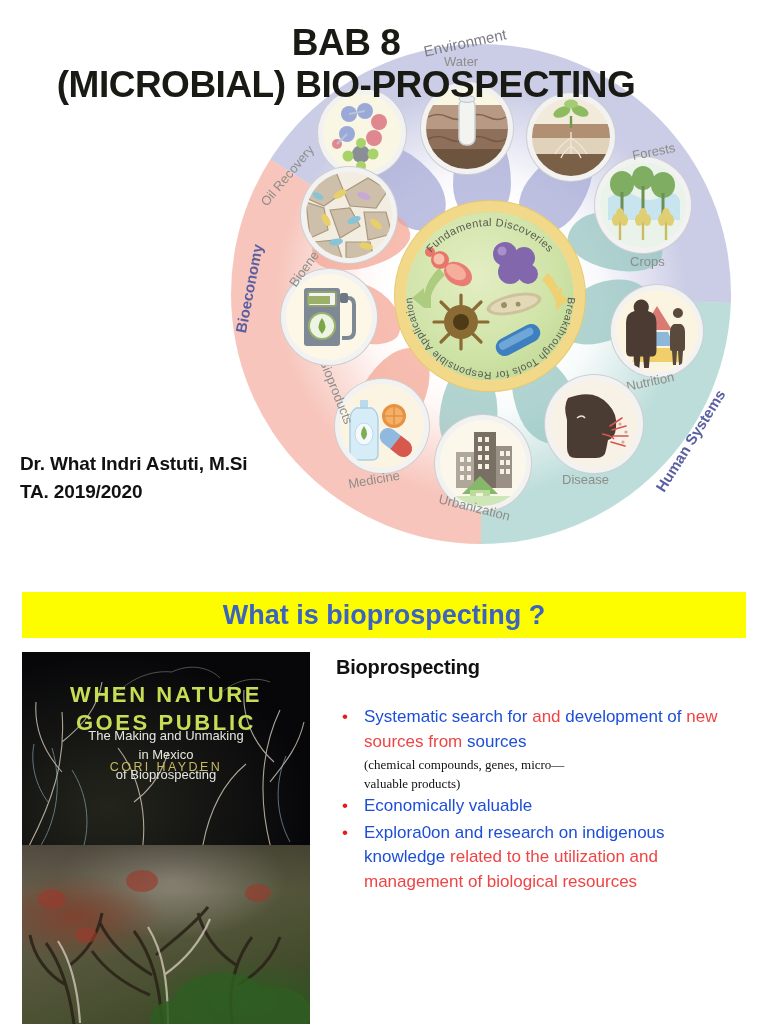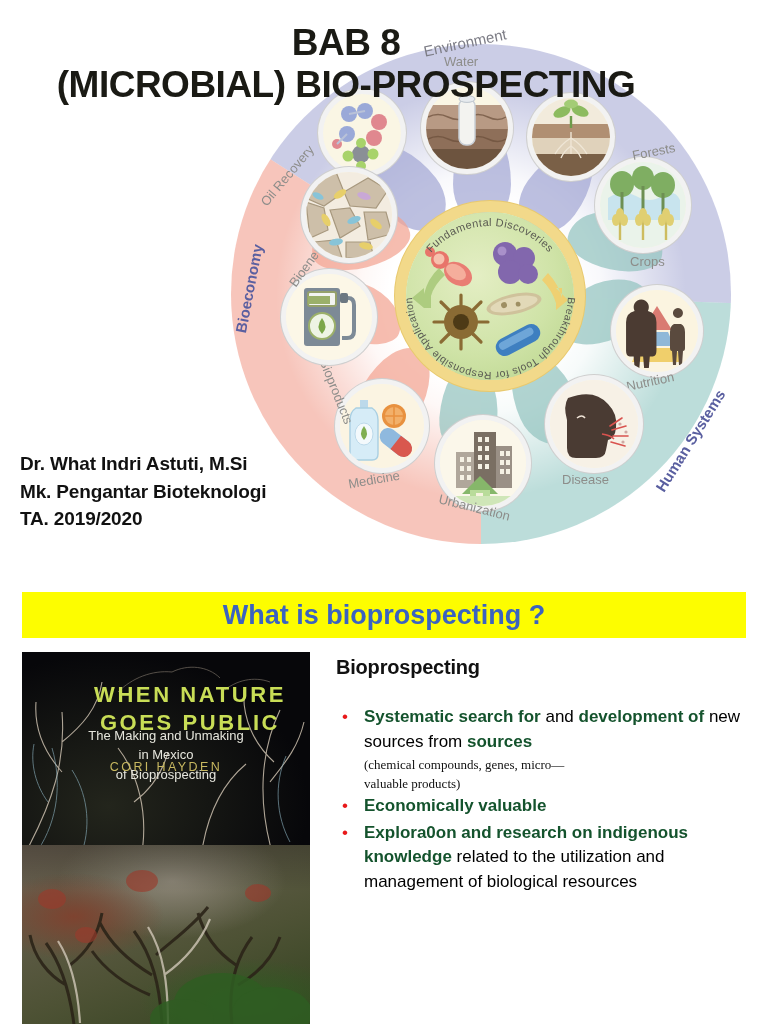--- a/index.html
+++ b/index.html
@@ -68,35 +68,35 @@
               background:radial-gradient(ellipse at 30% 80%, #23251c 0%, #07070a 70%);overflow:hidden;}
   #book .photo{position:absolute;left:0;top:52%;width:100%;height:48%;overflow:hidden;
      background:
        linear-gradient(to bottom, rgba(0,0,0,.25), rgba(0,0,0,0) 26%),
        radial-gradient(ellipse 60% 40% at 78% 88%, #2f5d22 0%, rgba(47,93,34,0) 62%),
        radial-gradient(ellipse 45% 35% at 18% 40%, #7e4330 0%, rgba(126,67,48,0) 70%),
        radial-gradient(ellipse 55% 45% at 52% 20%, #8b8576 0%, rgba(139,133,118,0) 72%),
        linear-gradient(160deg,#6d6254 0%,#5c5a44 35%,#4e5235 60%,#33431f 100%);}
   #book .btitle{position:absolute;left:0;top:15%;width:100%;text-align:center;
                 color:#c8dd56;font-size:22px;font-weight:bold;letter-spacing:2.6px;
-                font-family:"Liberation Sans",sans-serif;line-height:1.28;z-index:3;margin-left:24px;}
+                font-family:"Liberation Sans",sans-serif;line-height:1.28;z-index:3;}
   #book .bsub{position:absolute;left:0;top:38%;width:100%;text-align:center;color:#e6e6dd;
               font-size:13px;line-height:1.5;font-family:"Liberation Sans",sans-serif;z-index:3;}
   #book .bauth{position:absolute;left:0;top:56%;width:100%;text-align:center;color:#c8b860;
                font-size:12.5px;letter-spacing:2.4px;font-family:"Liberation Sans",sans-serif;z-index:3;}
 
   
   #content{position:absolute;left:336px;top:78px;width:414px;}
   #content h3{margin:0 0 26px 0;font-size:20px;font-weight:bold;color:#111;
               font-family:"Liberation Sans",sans-serif;letter-spacing:-.2px;}
   .bullet{position:relative;padding-left:28px;margin-bottom:2px;font-size:17px;line-height:1.45;
           color:#111;font-family:"Liberation Sans",sans-serif;}
   .bullet>.dot{position:absolute;left:6px;top:0;color:#e8191a;font-size:17px;line-height:1.45;}
-  .r{color:#14532d;font-weight:bold;}
-  .k{color:#000000;text-align:center;}
+  .r{color:#1d4ed8;font-weight:normal;}
+  .k{color:#ef4444;text-align:center;}
   .indent{padding-left:28px;font-size:13px;line-height:1.45;color:#111;
           font-family:Liberation Serif, serif;}
 </style>
 </head>
 <body>
 
 <section id="slide1">
 
   <div id="wheel">
     <div class="wheel-inner">
@@ -417,21 +417,20 @@
     </div>
   </div>
 
   <div id="title">
     <div class="l1">BAB 8</div>
     <div class="l2">(MICROBIAL) BIO-PROSPECTING</div>
   </div>
 
   <div id="author">
     <div>Dr. What Indri Astuti, M.Si</div>
-    <div>Mk. Pengantar Bioteknologi</div>
     <div>TA. 2019/2020</div>
   </div>
 </section>
 
 <section id="slide2">
 
   <div id="banner">
     <h2>What is bioprospecting ?</h2>
   </div>
 

